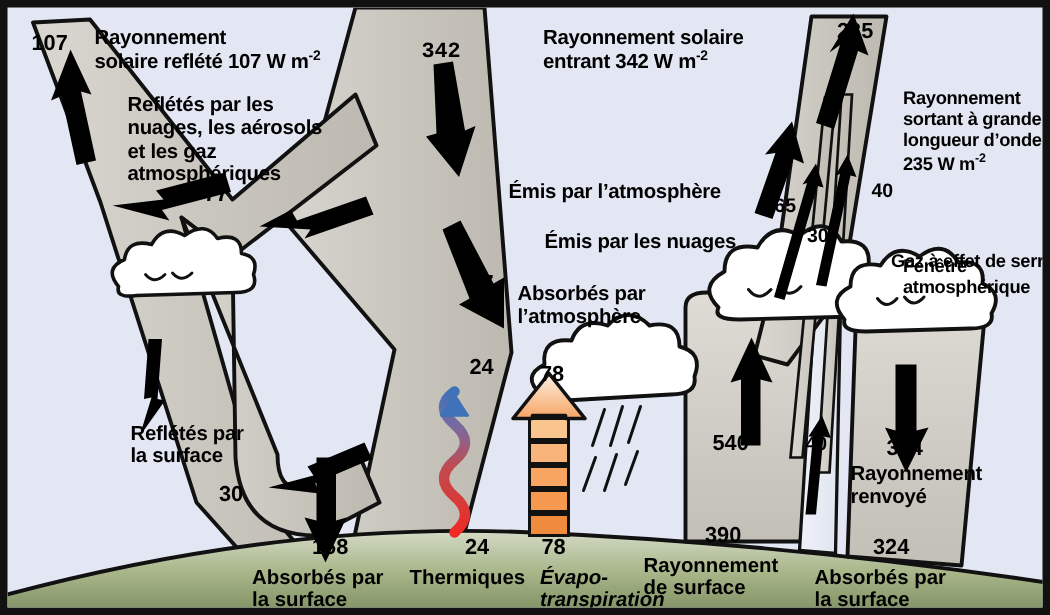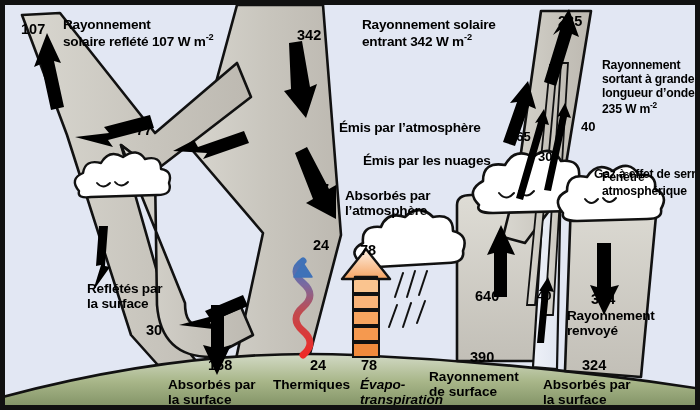--- a/index.html
+++ b/index.html
@@ -193,24 +193,28 @@
 
         <path d="M534 286 l9 -14 l6 15 l-5 -1 l-5 52 l-7 0 l5 -52 Z"></path>
       </g>
     </svg>
 
     <div class="num" style="left:16px;top:16px;">107</div>
 
     <div class="lbl t14" style="left:58px;top:12px;"><span>Rayonnement
 solaire reflété 107 W m</span><span class="sup">-2</span></div>
 
+    <div class="lbl t14" style="left:80px;top:57px;">Reflétés par les
+nuages, les aérosols
+et les gaz
+atmosphériques</div>
 
     <div class="num" style="left:131px;top:117px;">77</div>
 
-    <div class="num" style="left:292px;top:22px;">342</div>
+    <div class="num" style="left:276px;top:22px;font-family:Liberation Mono, monospace;">342</div>
 
     <div class="lbl t14" style="left:357px;top:12px;"><span>Rayonnement solaire
 entrant 342 W m</span><span class="sup">-2</span></div>
 
     <div class="lbl t14" style="left:334px;top:115px;">Émis par l’atmosphère</div>
 
     <div class="lbl t14" style="left:358px;top:148px;">Émis par les nuages</div>
 
     <div class="num" style="left:308px;top:176px;">67</div>
 
@@ -238,21 +242,21 @@
     <div class="lbl t14" style="left:82px;top:276px;">Reflétés par
 la surface</div>
 
     <div class="num" style="left:141px;top:317px;">30</div>
 
     <div class="num" style="left:308px;top:232px;">24</div>
 
     <div class="num" style="left:355px;top:237px;">78</div>
 
 
-    <div class="num" style="left:470px;top:283px;">640</div>
+    <div class="num" style="left:470px;top:283px;">540</div>
 
     <div class="num sm" style="left:532px;top:283px;">40</div>
 
     <div class="num" style="left:586px;top:286px;">324</div>
 
     <div class="lbl t14" style="left:562px;top:303px;">Rayonnement
 renvoyé</div>
 
     <div class="num" style="left:203px;top:352px;">168</div>
 

